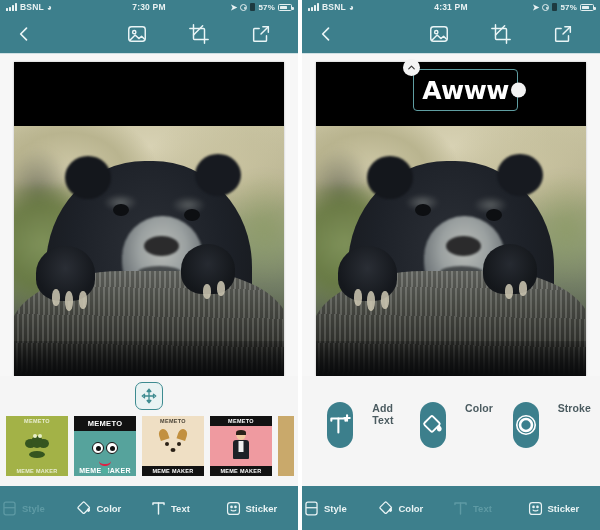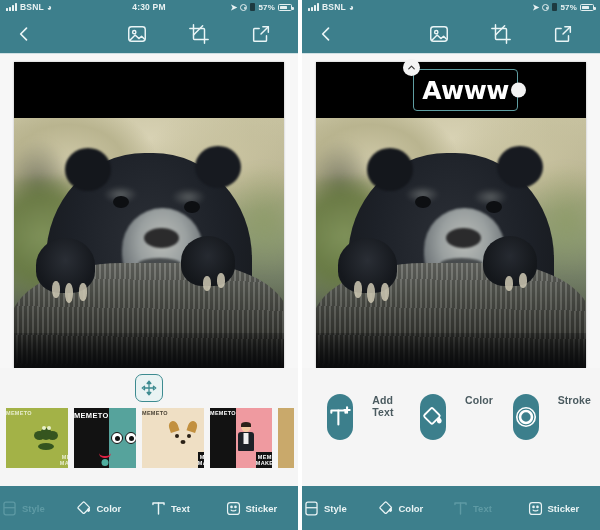--- a/index.html
+++ b/index.html
@@ -46,21 +46,21 @@
               width:20px; height:20px; cursor:pointer; }
   .hdr-icons { margin-left:auto; display:flex; align-items:center;
                gap:40px; padding-right:26px; }
   .hdr-btn { width:22px; height:22px; cursor:pointer; display:block; }
   svg { display:block; }
 
   
   .canvas-wrap { flex:0 0 auto; padding:8px 14px 0 14px; }
   .meme { position:relative; width:100%; background:#000;
           box-shadow:0 0 2px rgba(0,0,0,.25); }
-  .meme-band { width:100%; height:56px; background:#000; position:relative; }
+  .meme-band { width:100%; height:64px; background:#000; position:relative; }
   .photo { width:100%; height:250px; position:relative; overflow:hidden;
            background:#2a2a28; }
 
   
   .ph-bg { position:absolute; inset:0;
      background:
        radial-gradient(ellipse 46% 34% at 20% 18%, #cfc9a8 0%, #b9b48f 45%, rgba(185,180,143,0) 72%),
        radial-gradient(ellipse 44% 32% at 80% 16%, #c9c3a0 0%, rgba(201,195,160,0) 70%),
        radial-gradient(ellipse 50% 30% at 50% 8%, #d8d2b4 0%, rgba(216,210,180,0) 75%),
        linear-gradient(180deg,#c7c2a0 0%, #b3ae8c 26%, #8f9a7a 48%, #6f7a62 66%, #50564a 82%, #3a3e36 100%);
@@ -130,21 +130,21 @@
      width:15px; height:15px; background:#f2f2f2; border-radius:50%; cursor:pointer; }
 
   
   .tools-area { flex:1; background:#f5f5f5; position:relative; }
   .focus-btn { width:28px; height:28px; margin:6px auto 0 auto;
      border:1.6px solid #3d8b90; border-radius:7px; background:#e9f3f3;
      display:flex; align-items:center; justify-content:center; cursor:pointer; }
   .thumbs { display:flex; gap:6px; padding:6px 4px 0 6px; align-items:flex-start; }
   .thumb { width:62px; height:60px; flex:0 0 auto; position:relative;
      overflow:hidden; cursor:pointer; background:#ddd;
-     display:flex; flex-direction:row; }
+     display:flex; flex-direction:column; }
   .th-top { font-size:5.5px; font-weight:bold; text-align:center; padding:2px 0;
      letter-spacing:.3px; }
   .th-bot { font-size:5.5px; font-weight:bold; text-align:center; padding:2px 0;
      letter-spacing:.3px; margin-top:auto; }
   .th-mid { flex:1; display:flex; align-items:center; justify-content:center; }
   .t1 { background:#a3b247; }
   .t1 .th-top,.t1 .th-bot { color:#e8edd0; }
   .t2 { background:#56a39c; }
   .t2 .th-top { background:#121212; color:#fff; font-size:7.5px; padding:3px 0; }
   .t2 .th-bot { color:#ffffff; font-size:7px; }
@@ -225,21 +225,21 @@
       <div class="sb-left">
         <span class="sig">
             <i></i>
             <i></i>
             <i></i>
             <i></i>
           </span>
         <span class="carrier">BSNL</span>
         <span class="wifi">◕</span>
       </div>
-      <div class="sb-center">4:30 PM</div>
+      <div class="sb-center">7:30 PM</div>
       <div class="sb-right">
         <span class="loc">➤</span>
         <span class="alarmi"></span>
         <span class="darkbadge"></span>
         <span>57%</span>
         <span class="battery">
             <i></i>
           </span>
       </div>
     </div>
@@ -421,20 +421,21 @@
       <div class="sb-left">
         <span class="sig">
             <i></i>
             <i></i>
             <i></i>
             <i></i>
           </span>
         <span class="carrier">BSNL</span>
         <span class="wifi">◕</span>
       </div>
+      <div class="sb-center">4:31 PM</div>
       <div class="sb-right">
         <span class="loc">➤</span>
         <span class="alarmi"></span>
         <span class="darkbadge"></span>
         <span>57%</span>
         <span class="battery">
             <i></i>
           </span>
       </div>
     </div>

